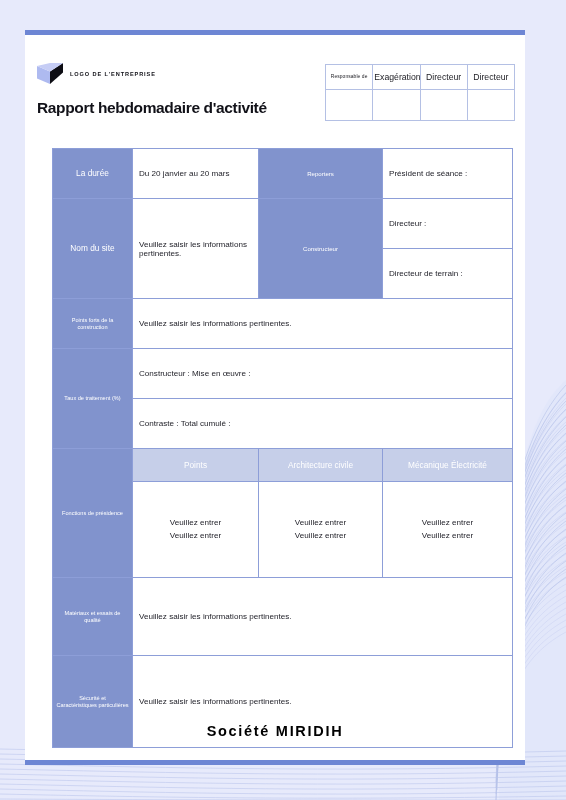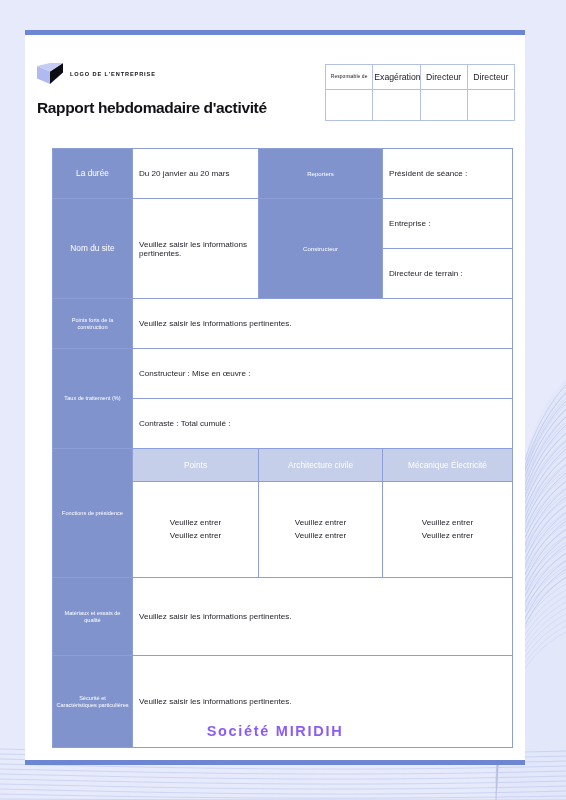--- a/index.html
+++ b/index.html
@@ -156,21 +156,21 @@
   
   #doc-footer {
     position: absolute;
     left: 0;
     bottom: 26px;
     width: 500px;
     text-align: center;
     font-size: 14.5px;
     font-weight: bold;
     letter-spacing: 1.7px;
-    color: #8b5cf6;
+    color: #000000;
   }
 </style>
 </head>
 <body>
 
 <svg id="bg-deco" viewBox="0 0 566 800" xmlns="http://www.w3.org/2000/svg">
   <defs>
     <clipPath id="clipRight">
       <rect x="490" y="380" width="76" height="420"></rect>
     </clipPath>
@@ -317,21 +317,21 @@
         <td class="lbl s11">La durée</td>
         <td class="val">Du 20 janvier au 20 mars</td>
         <td class="lbl s9" colspan="3">Reporters</td>
         <td class="val">Président de séance :</td>
       </tr>
 
       <tr>
         <td class="lbl s11" rowspan="2">Nom du site</td>
         <td class="val" rowspan="2">Veuillez saisir les informations pertinentes.</td>
         <td class="lbl s9" colspan="3" rowspan="2">Constructeur</td>
-        <td class="val" style="height:41px">Entreprise :</td>
+        <td class="val" style="height:41px">Directeur :</td>
       </tr>
       <tr>
         <td class="val" style="height:41px">Directeur de terrain :</td>
       </tr>
 
       <tr>
         <td class="lbl s8" style="height:34px">Points forts de la construction</td>
         <td class="val" colspan="5">Veuillez saisir les informations pertinentes.</td>
       </tr>
 

